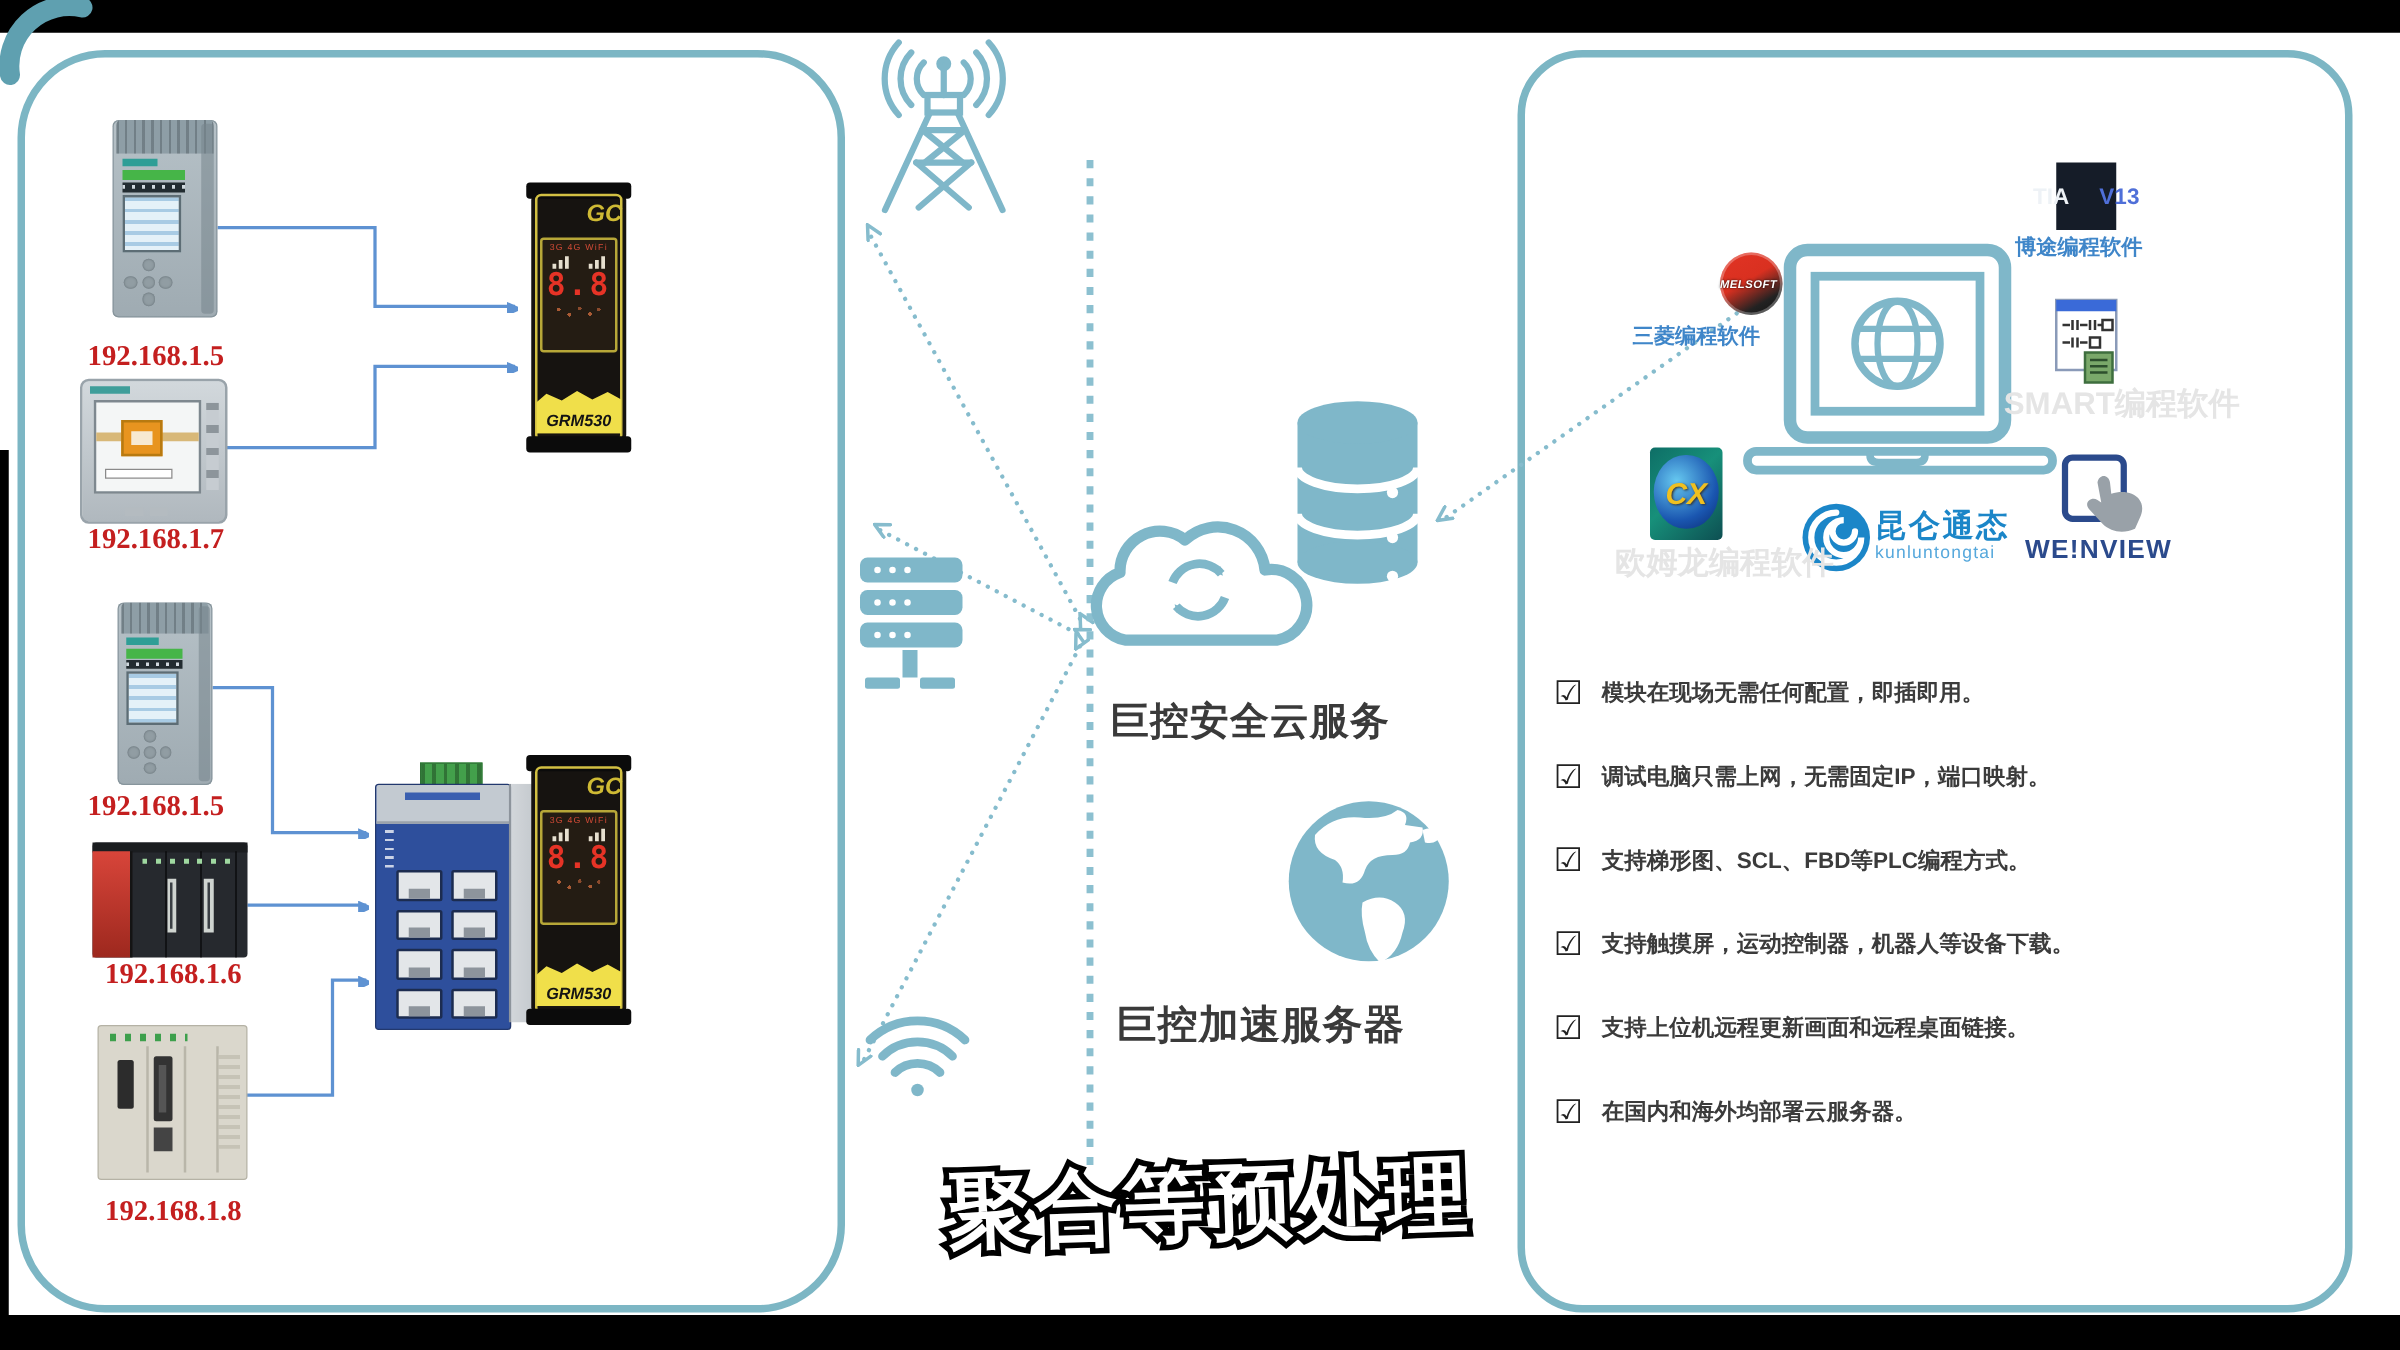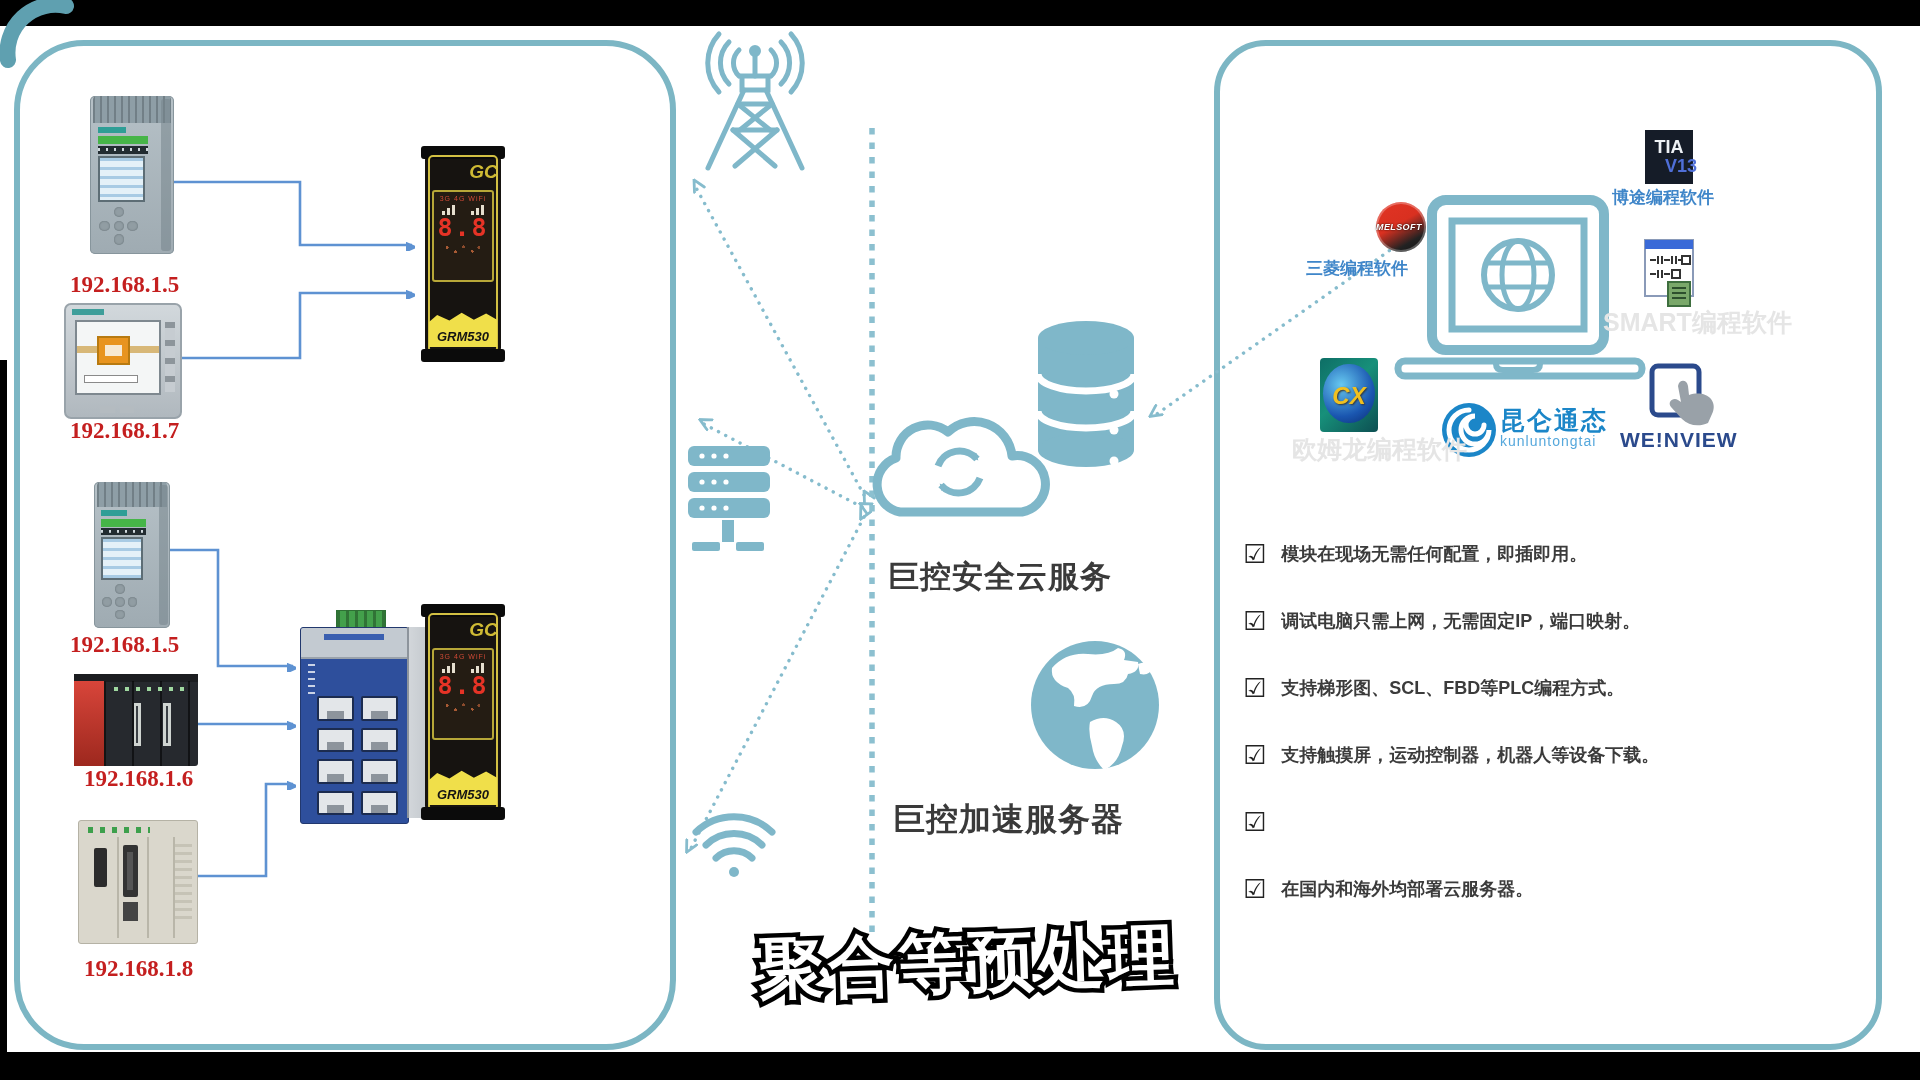--- a/index.html
+++ b/index.html
@@ -114,21 +114,21 @@
   .sw .p{position:relative;background:#e3e6e9;border:2px solid #1c2c50;border-radius:2px;}
   .sw .p::after{content:'';position:absolute;left:25%;right:25%;bottom:0;height:38%;background:#8d949c;}
   .sw .sidef{position:absolute;left:71%;top:8%;width:29%;height:90%;
       background:linear-gradient(90deg,#d2d6da,#b2b8be);border-left:2px solid #8d949c;border-radius:0 7px 7px 0;}
 
   
   .lgo-label{position:absolute;z-index:4;font-weight:bold;white-space:nowrap;}
   .blue-label{color:#3f86c9;font-size:17px;}
   .navy-label{color:#e5e5e5;font-size:25px;}
   #tia-icon{position:absolute;z-index:3;left:1645px;top:130px;width:48px;height:54px;background:#151c28;
-      display:flex;flex-direction:column;justify-content:center;align-items:center;line-height:19px;}
+      display:flex;justify-content:center;align-items:center;line-height:19px;}
   #tia-icon .l1{color:#eef2f6;font-weight:bold;font-size:18px;}
   #tia-icon .l2{color:#4f6fd8;font-weight:bold;font-size:18px;margin-left:24px;}
   #melsoft-icon{position:absolute;z-index:3;left:1376px;top:202px;width:50px;height:50px;border-radius:50%;
       background:linear-gradient(150deg,#e23424 0%,#d93020 44%,#222 76%,#111 100%);
       box-shadow:inset 0 0 0 2px rgba(255,255,255,.28);display:flex;align-items:center;justify-content:flex-start;}
   #melsoft-icon span{color:#fff;font-weight:bold;font-size:9px;font-style:italic;letter-spacing:.4px;text-shadow:0 0 2px #000;}
   #cx-icon{position:absolute;z-index:3;left:1320px;top:358px;width:58px;height:74px;border-radius:4px;
       background:linear-gradient(135deg,#0e6e66,#17907a 45%,#0d4f52);overflow:hidden;}
   #cx-icon .sphere{position:absolute;inset:8% 6% 12% 6%;border-radius:50%;
       background:radial-gradient(circle at 35% 35%,#66c8f0,#1a56b0 62%,#0a2a70);}
@@ -476,19 +476,20 @@
     <div class="feat">
       <span class="cb">☑</span>
       <span class="tx">支持梯形图、SCL、FBD等PLC编程方式。</span>
     </div>
     <div class="feat">
       <span class="cb">☑</span>
       <span class="tx">支持触摸屏，运动控制器，机器人等设备下载。</span>
     </div>
     <div class="feat">
       <span class="cb">☑</span>
+      <span class="tx">支持上位机远程更新画面和远程桌面链接。</span>
     </div>
     <div class="feat">
       <span class="cb">☑</span>
       <span class="tx">在国内和海外均部署云服务器。</span>
     </div>
   </div>
 </div>
 
 </body></html>

